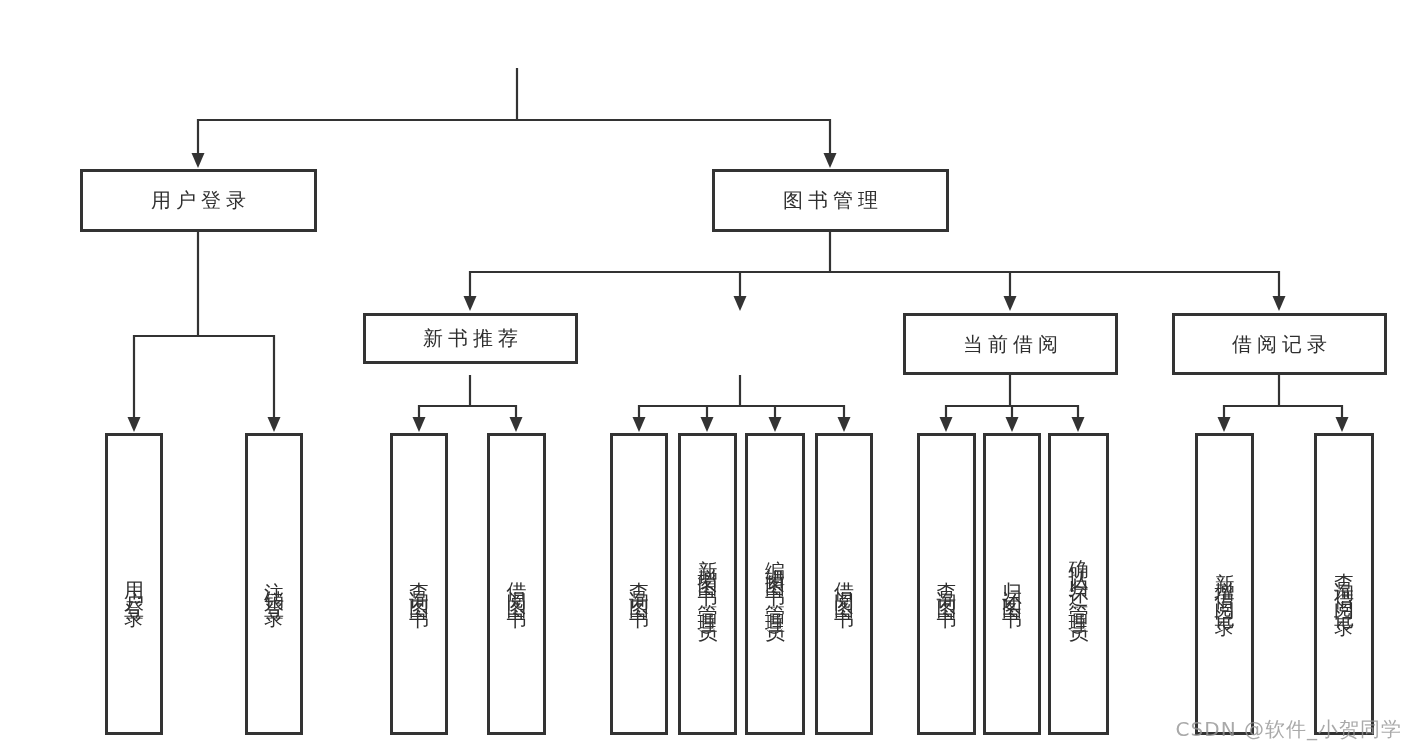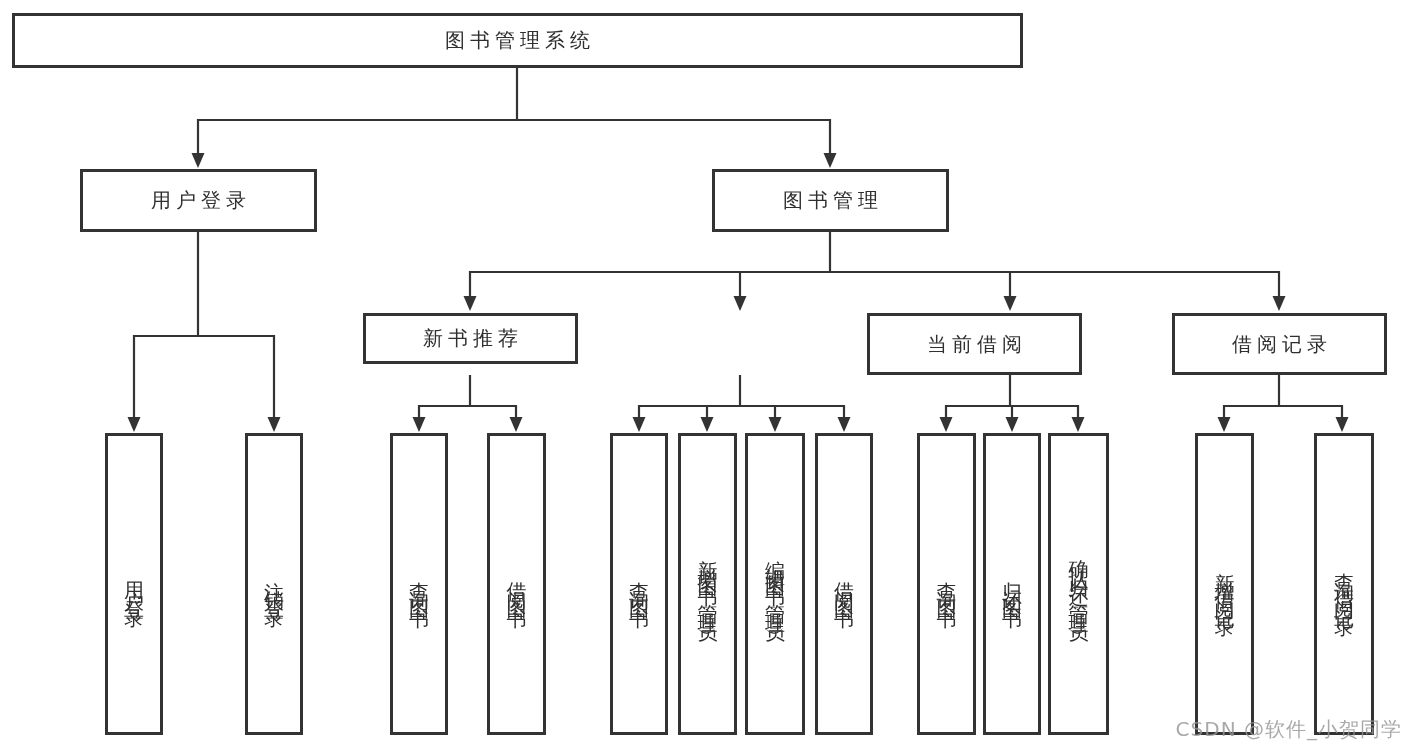--- a/index.html
+++ b/index.html
@@ -58,35 +58,32 @@
       <polygon points="768.5,417 781.5,417 775,432"></polygon>
       <polygon points="837.5,417 850.5,417 844,432"></polygon>
       <polygon points="939.5,417 952.5,417 946,432"></polygon>
       <polygon points="1005.5,417 1018.5,417 1012,432"></polygon>
       <polygon points="1071.5,417 1084.5,417 1078,432"></polygon>
       <polygon points="1217.5,417 1230.5,417 1224,432"></polygon>
       <polygon points="1335.5,417 1348.5,417 1342,432"></polygon>
     </g>
   </svg>
 
-  <div class="box h" style="left:12px;top:13px;width:1011px;height:55px">
-    <span>图书管理系统</span>
-  </div>
 
   <div class="box h" style="left:80px;top:169px;width:237px;height:63px">
     <span>用户登录</span>
   </div>
   <div class="box h" style="left:712px;top:169px;width:237px;height:63px">
     <span>图书管理</span>
   </div>
 
   <div class="box h" style="left:363px;top:313px;width:215px;height:51px">
     <span>新书推荐</span>
   </div>
-  <div class="box h" style="left:867px;top:313px;width:215px;height:62px">
+  <div class="box h" style="left:903px;top:313px;width:215px;height:62px">
     <span>当前借阅</span>
   </div>
   <div class="box h" style="left:1172px;top:313px;width:215px;height:62px">
     <span>借阅记录</span>
   </div>
 
   <div class="box v" style="left:105px;top:433px;width:58px;height:302px">
     <span>用户登录</span>
   </div>
   <div class="box v" style="left:245px;top:433px;width:58px;height:302px">

